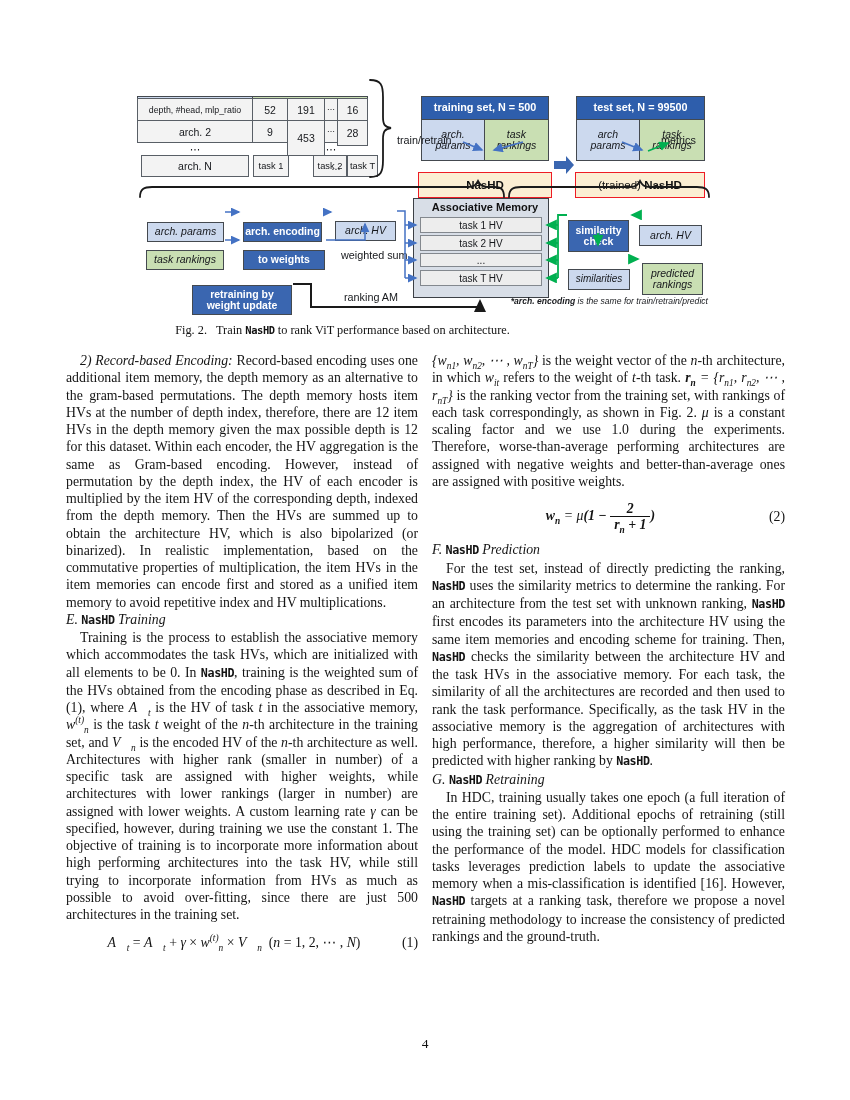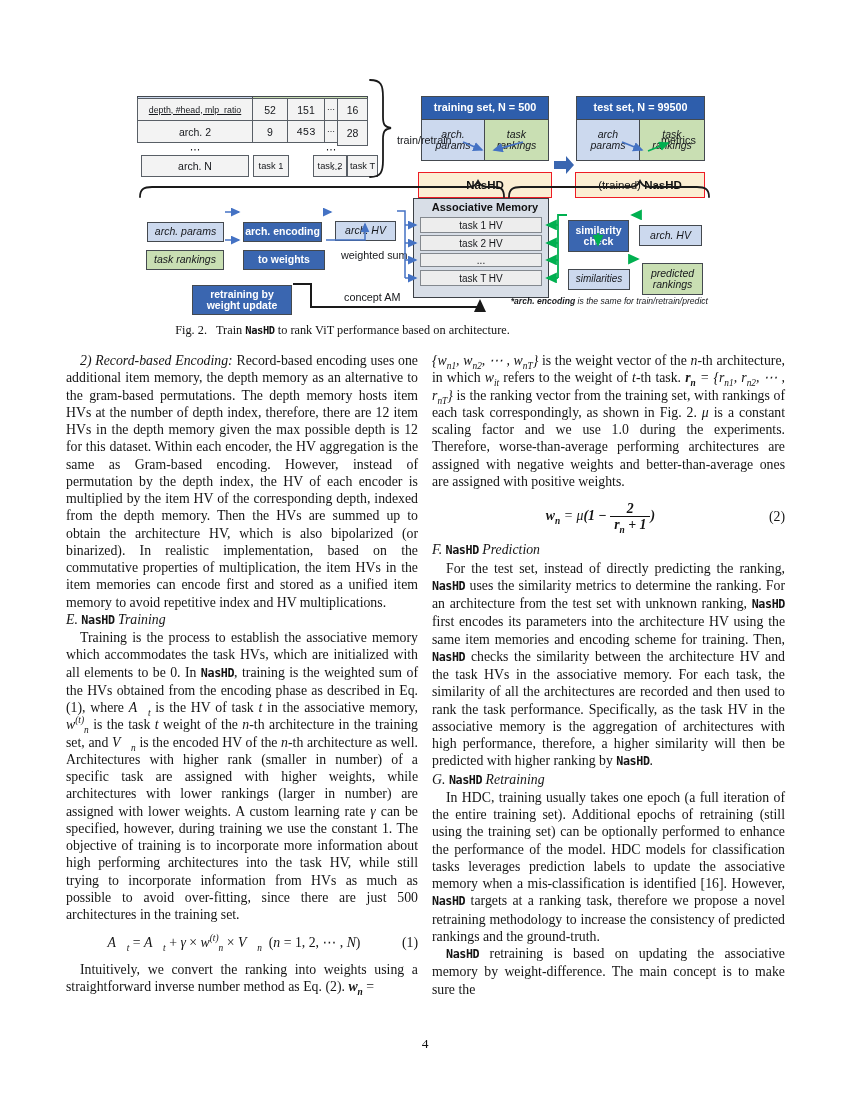--- a/index.html
+++ b/index.html
@@ -49,29 +49,29 @@
   .pageno{position:absolute;left:0;top:1036px;width:850px;text-align:center;font-size:13.5px;color:#111;}
 </style>
 </head>
 <body>
 
 <div class="fig">
 
   <div class="abs bx lb" style="left:137px;top:76px;width:116px;height:23px;font-weight:bold;font-size:11px;">arch. params</div>
   <div class="abs bx gn" style="left:252px;top:76px;width:116px;height:23px;font-weight:bold;font-size:11px;">task rankings</div>
 
-  <div class="abs tblcell" style="left:137px;top:98px;width:116px;height:23px;font-size:8.8px;text-decoration:underline;">depth, #head, mlp_ratio</div>
+  <div class="abs tblcell" style="left:137px;top:98px;width:116px;height:23px;font-size:8.8px;">depth, #head, mlp_ratio</div>
   <div class="abs tblcell" style="left:252px;top:98px;width:36px;height:23px;">52</div>
-  <div class="abs tblcell" style="left:287px;top:98px;width:38px;height:23px;">151</div>
+  <div class="abs tblcell" style="left:287px;top:98px;width:38px;height:23px;">191</div>
   <div class="abs tblcell" style="left:324px;top:98px;width:14px;height:23px;font-size:8px;">⋯</div>
   <div class="abs tblcell" style="left:337px;top:98px;width:31px;height:23px;">16</div>
 
   <div class="abs tblcell" style="left:137px;top:120px;width:116px;height:23px;">arch. 2</div>
   <div class="abs tblcell" style="left:252px;top:120px;width:36px;height:23px;">9</div>
-  <div class="abs tblcell" style="left:287px;top:120px;width:38px;height:23px;font-family:Liberation Mono, monospace;">453</div>
+  <div class="abs tblcell" style="left:287px;top:120px;width:38px;height:36px;">453</div>
   <div class="abs tblcell" style="left:324px;top:120px;width:14px;height:23px;font-size:8px;">⋯</div>
   <div class="abs tblcell" style="left:337px;top:120px;width:31px;height:26px;">28</div>
 
   <div class="abs tblcell nob" style="left:180px;top:142px;width:30px;height:13px;">⋯</div>
   <div class="abs tblcell nob" style="left:320px;top:142px;width:22px;height:13px;">⋯</div>
 
   <div class="abs tblcell" style="left:141px;top:155px;width:108px;height:22px;">arch. N</div>
   <div class="abs tblcell" style="left:253px;top:155px;width:36px;height:22px;font-size:9.3px;">task 1</div>
   <div class="abs tblcell" style="left:289px;top:155px;width:34px;height:22px;font-size:9.3px;margin-left:24px;">task 2</div>
   <div class="abs tblcell nob" style="left:326px;top:155px;width:20px;height:22px;">...</div>
@@ -94,21 +94,21 @@
   </div>
 
   <div class="abs bx cream" style="left:418px;top:152px;width:134px;height:26px;">NasHD</div>
   <div class="abs bx cream" style="left:575px;top:152px;width:130px;height:26px;font-weight:normal;">
      <span><span>(trained) </span><b>NasHD</b></span>
   </div>
 
   <div class="figlab" style="left:397px;top:134px;">train/retrain</div>
   <div class="figlab" style="left:661px;top:134px;">metrics</div>
   <div class="figlab" style="left:341px;top:249px;">weighted sum</div>
-  <div class="figlab" style="left:344px;top:291px;">concept AM</div>
+  <div class="figlab" style="left:344px;top:291px;">ranking AM</div>
 
   <div class="abs bx lb" style="left:147px;top:202px;width:77px;height:20px;">arch. params</div>
   <div class="abs bx db" style="left:243px;top:202px;width:79px;height:20px;">arch. encoding</div>
   <div class="abs bx lb" style="left:335px;top:201px;width:61px;height:20px;">arch. HV</div>
   <div class="abs bx gn" style="left:146px;top:230px;width:78px;height:20px;">task rankings</div>
   <div class="abs bx db" style="left:243px;top:230px;width:82px;height:20px;">to weights</div>
   <div class="abs bx db" style="left:192px;top:265px;width:100px;height:30px;">
      <span><span>retraining by</span><br><span>weight update</span></span>
   </div>
 
@@ -183,31 +183,29 @@
 </div>
 
 <div class="col" id="col-left">
   <p class="body"><span class="it">2) Record-based Encoding: </span><span>Record-based encoding uses one additional item memory, the depth memory as an alternative to the gram-based permutations. The depth memory hosts item HVs at the number of depth index, therefore, there are 12 item HVs in the depth memory given the max possible depth is 12 for this dataset. Within each encoder, the HV aggregation is the same as Gram-based encoding. However, instead of permutation by the depth index, the HV of each encoder is multiplied by the item HV of the corresponding depth, indexed from the depth memory. Then the HVs are summed up to obtain the architecture HV, which is also bipolarized (or binarized). In realistic implementation, based on the commutative properties of multiplication, the item HVs in the item memories can encode first and stored as a unified item memory to avoid repetitive index and HV multiplications.</span></p>
   <p class="body heading noindent"><span class="it">E. </span><span class="tt">NasHD</span><span class="it"> Training</span></p>
   <p class="body"><span>Training is the process to establish the associative memory which accommodates the task HVs, which are initialized with all elements to be 0. In </span><span class="tt">NasHD</span><span>, training is the weighted sum of the HVs obtained from the encoding phase as described in Eq. (1), where </span><span class="m">A⃗</span><sub class="m">t</sub><span> is the HV of task </span><span class="m">t</span><span> in the associative memory, </span><span class="m">w</span><sup class="m">(t)</sup><sub class="m">n</sub><span> is the task </span><span class="m">t</span><span> weight of the </span><span class="m">n</span><span>-th architecture in the training set, and </span><span class="m">V⃗</span><sub class="m">n</sub><span> is the encoded HV of the </span><span class="m">n</span><span>-th architecture as well. Architectures with higher rank (smaller in number) of a specific task are assigned with higher weights, while architectures with lower rankings (larger in number) are assigned with lower weights. A custom learning rate </span><span class="m">γ</span><span> can be specified, however, during training we use the constant 1. The objective of training is to incorporate more information about high performing architectures into the task HV, while still trying to incorporate information from HVs as much as possible to avoid over-fitting, since there are just 500 architectures in the training set.</span></p>
   <div class="eq">
     <span class="eqbody"><span class="m">A⃗</span><sub class="m">t</sub><span> = </span><span class="m">A⃗</span><sub class="m">t</sub><span> + </span><span class="m">γ</span><span> × </span><span class="m">w</span><sup class="m">(t)</sup><sub class="m">n</sub><span> × </span><span class="m">V⃗</span><sub class="m">n</sub><span> (</span><span class="m">n</span><span> = 1, 2, ⋯ , </span><span class="m">N</span><span>)</span></span>
     <span class="eqno">(1)</span>
   </div>
-  <p class="body"><span>Intuitively, we convert the ranking into weights using a straightforward inverse number method as Eq. (2). </span><span class="mb">w</span><sub class="mb">n</sub><span> =</span></p>
 </div>
 
 <div class="col" id="col-right">
   <p class="body noindent"><span class="m">{</span><span class="m">w</span><sub class="m">n1</sub><span class="m">, </span><span class="m">w</span><sub class="m">n2</sub><span class="m">, ⋯ , </span><span class="m">w</span><sub class="m">nT</sub><span class="m">}</span><span> is the weight vector of the </span><span class="m">n</span><span>-th architecture, in which </span><span class="m">w</span><sub class="m">it</sub><span> refers to the weight of </span><span class="m">t</span><span>-th task. </span><span class="mb">r</span><sub class="mb">n</sub><span class="m"> = {</span><span class="m">r</span><sub class="m">n1</sub><span class="m">, </span><span class="m">r</span><sub class="m">n2</sub><span class="m">, ⋯ , </span><span class="m">r</span><sub class="m">nT</sub><span class="m">}</span><span> is the ranking vector from the training set, with rankings of each task correspondingly, as shown in Fig. 2. </span><span class="m">μ</span><span> is a constant scaling factor and we use 1.0 during the experiments. Therefore, worse-than-average performing architectures are assigned with negative weights and better-than-average ones are assigned with positive weights.</span></p>
   <div class="eq">
     <span class="eqbody">
       <span><span class="mb">w</span><sub class="mb">n</sub><span class="m"> = </span><span class="m">μ</span><span class="mb">(1 − </span></span><span class="frac"><span class="num m">2</span><span class="den"><span class="mb">r</span><sub class="mb">n</sub><span class="mb"> + 1</span></span></span><span class="mb">)</span>
     </span>
     <span class="eqno">(2)</span>
   </div>
   <p class="body heading noindent"><span class="it">F. </span><span class="tt">NasHD</span><span class="it"> Prediction</span></p>
   <p class="body"><span>For the test set, instead of directly predicting the ranking, </span><span class="tt">NasHD</span><span> uses the similarity metrics to determine the ranking. For an architecture from the test set with unknown ranking, </span><span class="tt">NasHD</span><span> first encodes its parameters into the architecture HV using the same item memories and encoding scheme for training. Then, </span><span class="tt">NasHD</span><span> checks the similarity between the architecture HV and the task HVs in the associative memory. For each task, the similarity of all the architectures are recorded and then used to rank the task performance. Specifically, as the task HV in the associative memory is the aggregation of architectures with high performance, therefore, a higher similarity will then be predicted with higher ranking by </span><span class="tt">NasHD</span><span>.</span></p>
   <p class="body heading noindent"><span class="it">G. </span><span class="tt">NasHD</span><span class="it"> Retraining</span></p>
   <p class="body"><span>In HDC, training usually takes one epoch (a full iteration of the entire training set). Additional epochs of retraining (still using the training set) can be optionally performed to enhance the performance of the model. HDC models for classification tasks leverages prediction labels to update the associative memory when a mis-classification is identified [16]. However, </span><span class="tt">NasHD</span><span> targets at a ranking task, therefore we propose a novel retraining methodology to increase the consistency of predicted rankings and the ground-truth.</span></p>
-  <p class="body"><span class="tt">NasHD</span><span> retraining is based on updating the associative memory by weight-difference. The main concept is to make sure the</span></p>
 </div>
 
 <div class="pageno">4</div>
 
 </body></html>

